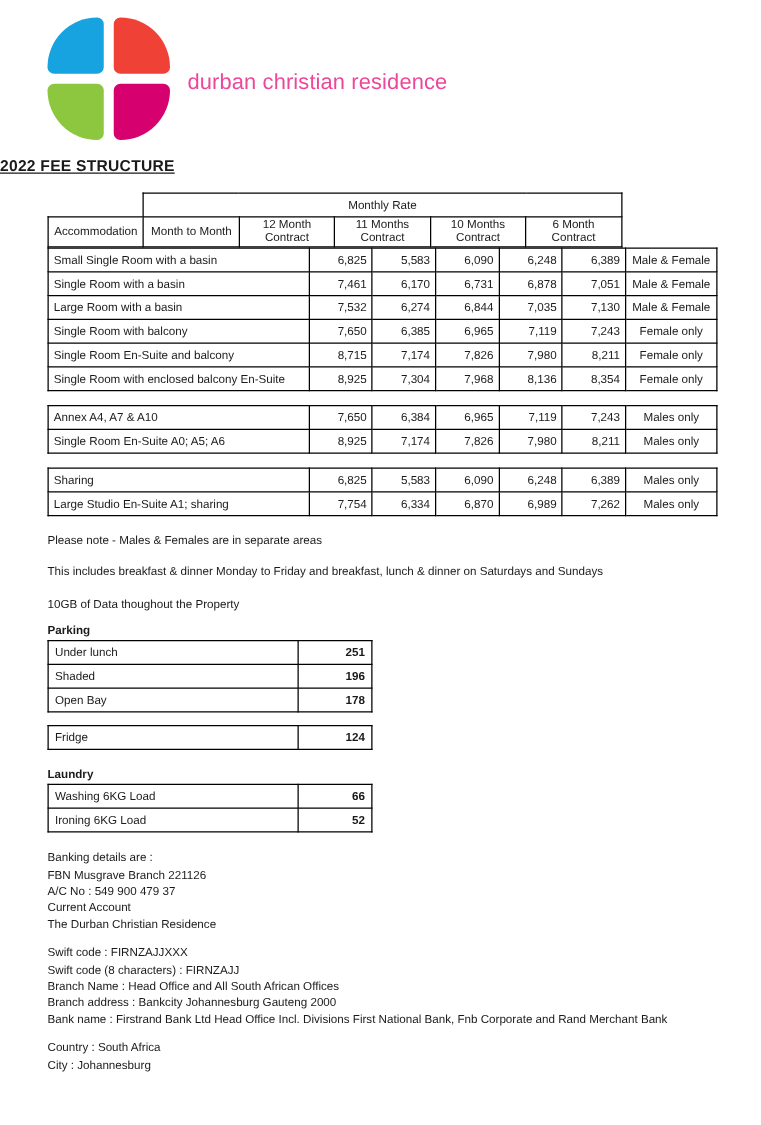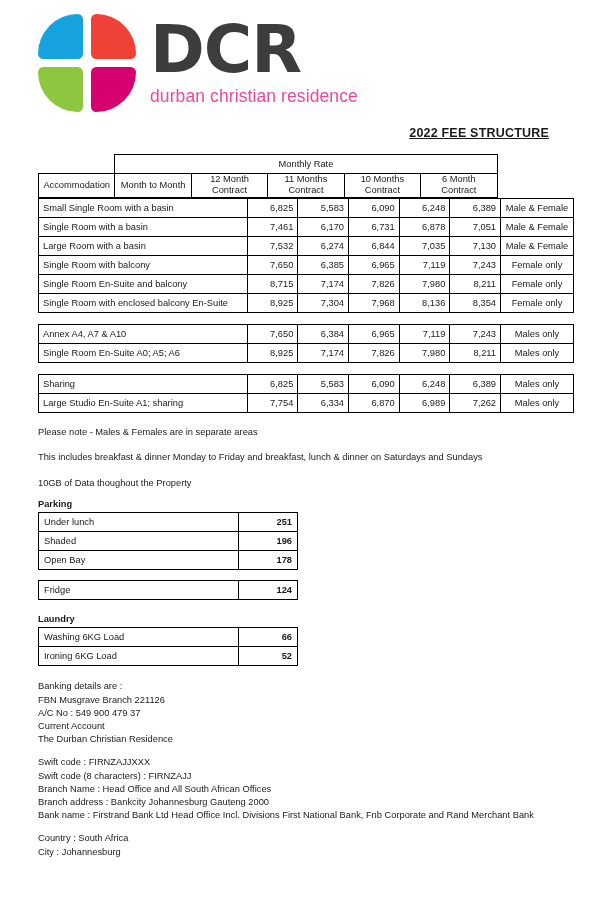--- a/index.html
+++ b/index.html
@@ -55,21 +55,21 @@
     font-family: "Liberation Sans", sans-serif;
     font-size: 17.5px;
     color: #ec4899;
     text-align: right;
     margin-top: 4px;
     letter-spacing: 0.1px;
   }
 
   
   .doc-title {
-    text-align: right;
+    text-align: left;
     font-weight: bold;
     font-size: 12.5px;
     text-decoration: underline;
     margin: 4px 0 14px 0;
     padding-right: 60px;
     letter-spacing: 0.2px;
   }
 
   
   .content { padding: 0 0 0 38px; }
@@ -159,21 +159,20 @@
 <div class="page">
 
   <div class="logo-row">
     <div class="logo-mark">
       <div class="q tl" style="background:#17A3E0"></div>
       <div class="q tr" style="background:#EF4136"></div>
       <div class="q bl" style="background:#8DC63F"></div>
       <div class="q br" style="background:#D6006F"></div>
     </div>
     <div class="logo-text">
-      <div class="logo-dcr">DCR</div>
       <div class="logo-sub">durban christian residence</div>
     </div>
   </div>
 
   <div class="doc-title">2022 FEE STRUCTURE</div>
 
   <div class="content">
 
     <div>
 

